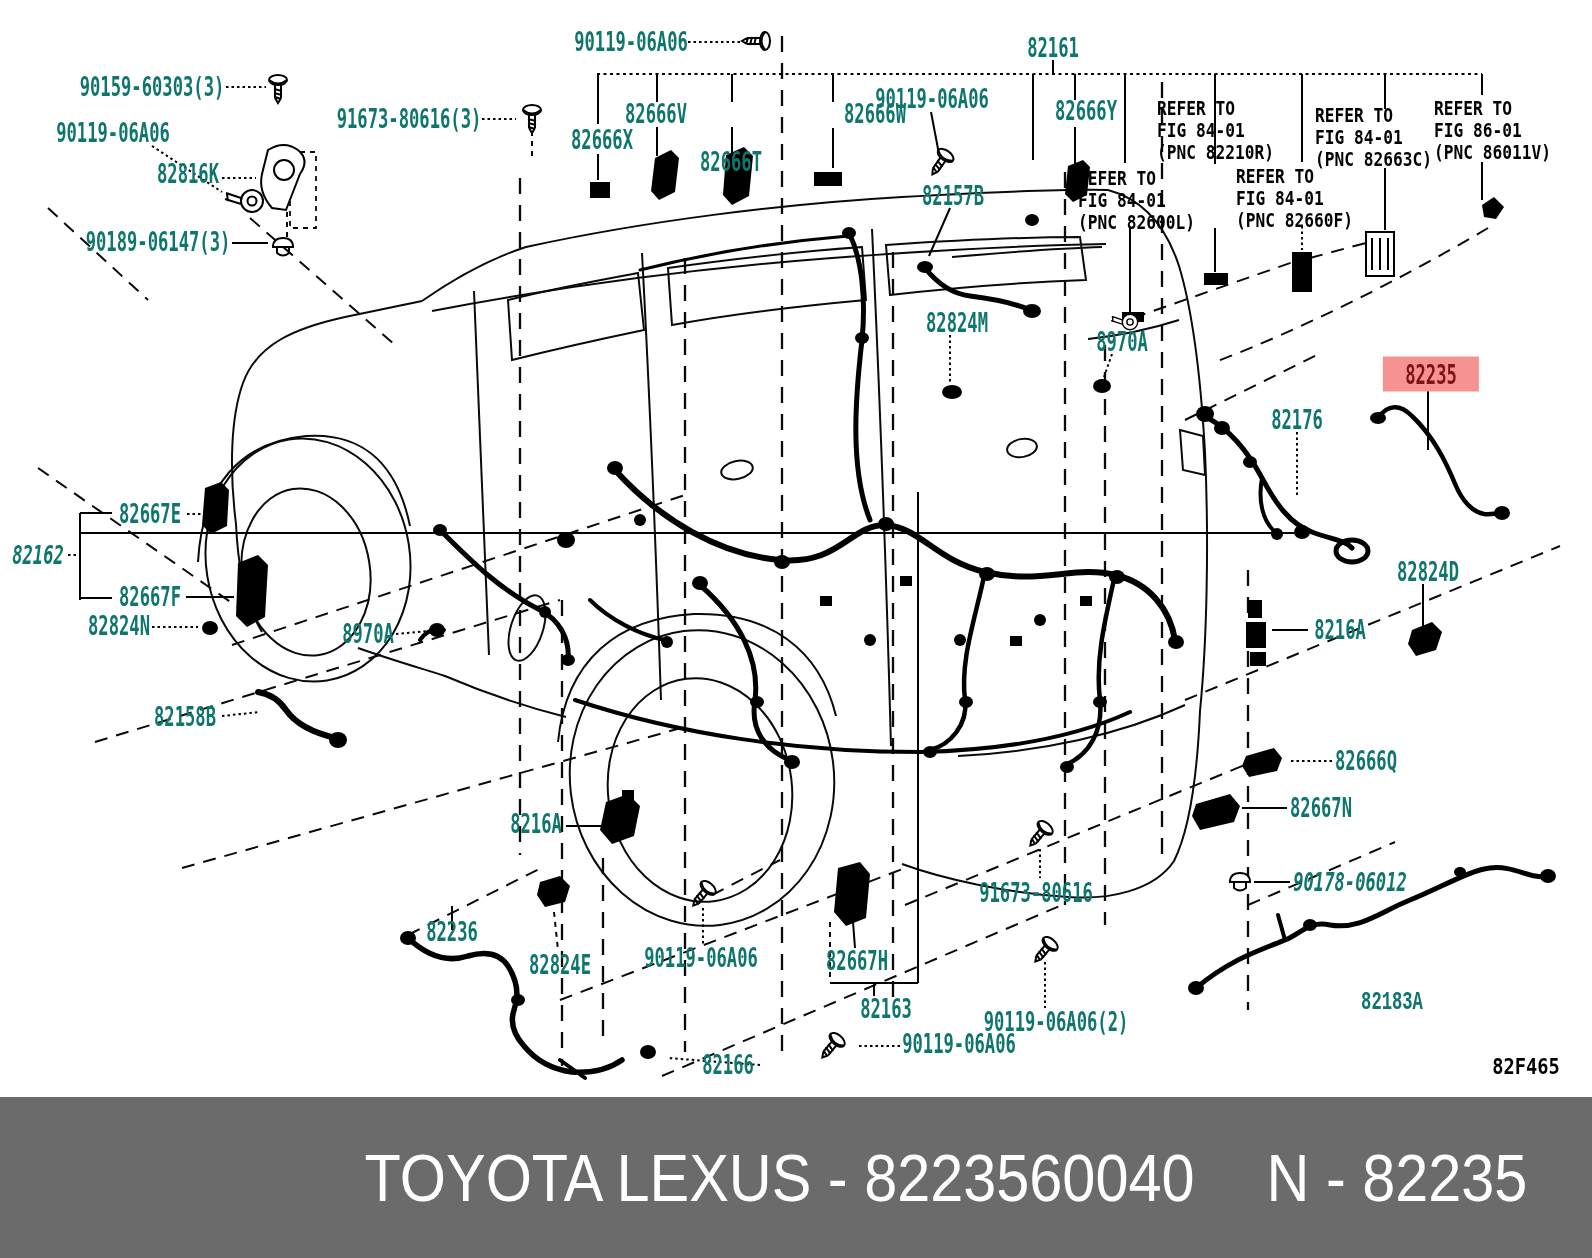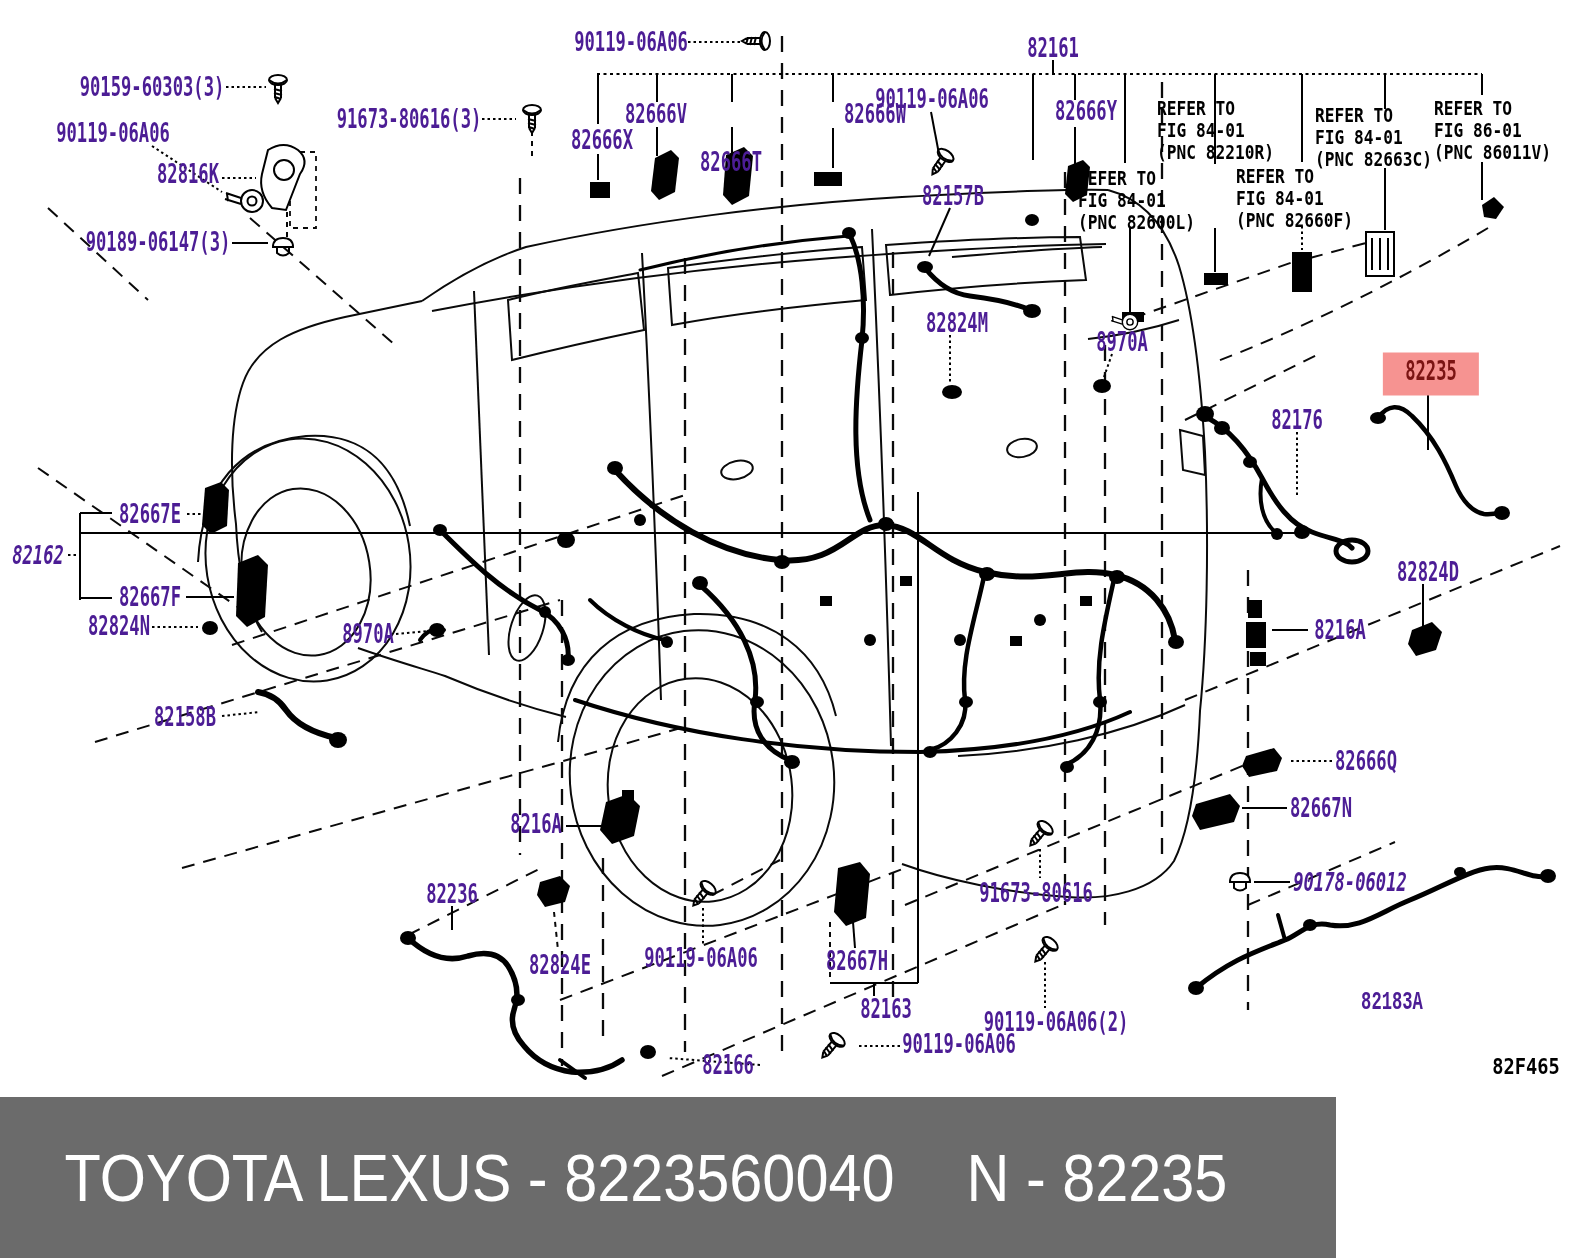--- a/index.html
+++ b/index.html
@@ -1,32 +1,32 @@
 <!DOCTYPE html>
 <html><head>
 <meta charset="utf-8">
 <style>
   html,body{margin:0;padding:0;background:#fff;}
   .stage{position:relative;width:1592px;height:1258px;background:#fff;overflow:hidden;
          font-family:"Liberation Sans",sans-serif;}
   svg.diagram{position:absolute;left:0;top:0;}
   
-  .lbl{position:absolute;transform:translate(-50%,-50%);white-space:nowrap;color:#4c1d95;
+  .lbl{position:absolute;transform:translate(-50%,-50%);white-space:nowrap;color:#0f766e;
        font:bold 26px "DejaVu Sans Mono",monospace;}
   .lbl>span{display:inline-block;transform:scaleX(0.66);transform-origin:center;}
   .note{position:absolute;color:#000;font:bold 20px "DejaVu Sans Mono",monospace;line-height:1.1;}
   .note>span{display:inline-block;transform:scaleX(0.81);transform-origin:left top;white-space:pre-line;}
-  .hl{position:absolute;transform:translate(-50%,-50%);padding:3px 9px 10px;
+  .hl{position:absolute;transform:translate(-50%,-50%);padding:3px 9px 2px;
       font:bold 26px "DejaVu Sans Mono",monospace;}
   .hl>span{display:inline-block;transform:scaleX(0.66);transform-origin:center;}
   .figcode{position:absolute;transform:translate(-50%,-50%);color:#000;
            font:bold 22px "DejaVu Sans Mono",monospace;}
   .figcode>span{display:inline-block;transform:scaleX(0.85);transform-origin:center;}
-  .banner{position:absolute;left:0;top:1097px;width:1336px;height:161px;
-          display:flex;align-items:center;justify-content:flex-start;}
+  .banner{position:absolute;left:0;top:1097px;width:1592px;height:161px;
+          display:flex;align-items:center;justify-content:flex-end;}
   .banner-inner{display:flex;gap:80px;transform:scaleX(0.9);transform-origin:center;
                 font:400 66px "Liberation Sans",sans-serif;white-space:nowrap;}
 </style>
 </head>
 <body>
 
 <div class="stage">
 
   <svg class="diagram" width="1592" height="1097" viewBox="0 0 1592 1097">
     <defs>
@@ -297,21 +297,21 @@
       <div class="lbl" style="left: 1297px; top: 420px;"><span>82176</span></div>
       <div class="lbl" style="left: 1428px; top: 572px;"><span>82824D</span></div>
       <div class="lbl" style="left: 1340px; top: 630px;"><span>8216A</span></div>
       <div class="lbl" style="left: 150px; top: 514px;"><span>82667E</span></div>
       <div class="lbl" style="left: 38px; top: 555px; font-style: italic;"><span>82162</span></div>
       <div class="lbl" style="left: 150px; top: 597px; text-align: right;"><span>82667F</span></div>
       <div class="lbl" style="left: 119px; top: 626px;"><span>82824N</span></div>
       <div class="lbl" style="left: 368px; top: 634px;"><span>8970A</span></div>
       <div class="lbl" style="left: 185px; top: 717px;"><span>82158B</span></div>
       <div class="lbl" style="left: 536px; top: 824px;"><span>8216A</span></div>
-      <div class="lbl" style="left: 452px; top: 894px;"><span>82236</span></div>
+      <div class="lbl" style="left: 452px; top: 932px;"><span>82236</span></div>
       <div class="lbl" style="left: 560px; top: 965px;"><span>82824E</span></div>
       <div class="lbl" style="left: 701px; top: 958px;"><span>90119-06A06</span></div>
       <div class="lbl" style="left: 857px; top: 961px;"><span>82667H</span></div>
       <div class="lbl" style="left: 886px; top: 1009px;"><span>82163</span></div>
       <div class="lbl" style="left: 1036px; top: 893px;"><span>91673-80616</span></div>
       <div class="lbl" style="left: 1056px; top: 1022px;"><span>90119-06A06(2)</span></div>
       <div class="lbl" style="left: 959px; top: 1044px;"><span>90119-06A06</span></div>
       <div class="lbl" style="left: 728px; top: 1065px;"><span>82166</span></div>
       <div class="lbl" style="left: 1366px; top: 761px;"><span>82666Q</span></div>
       <div class="lbl" style="left: 1321px; top: 808px;"><span>82667N</span></div>

